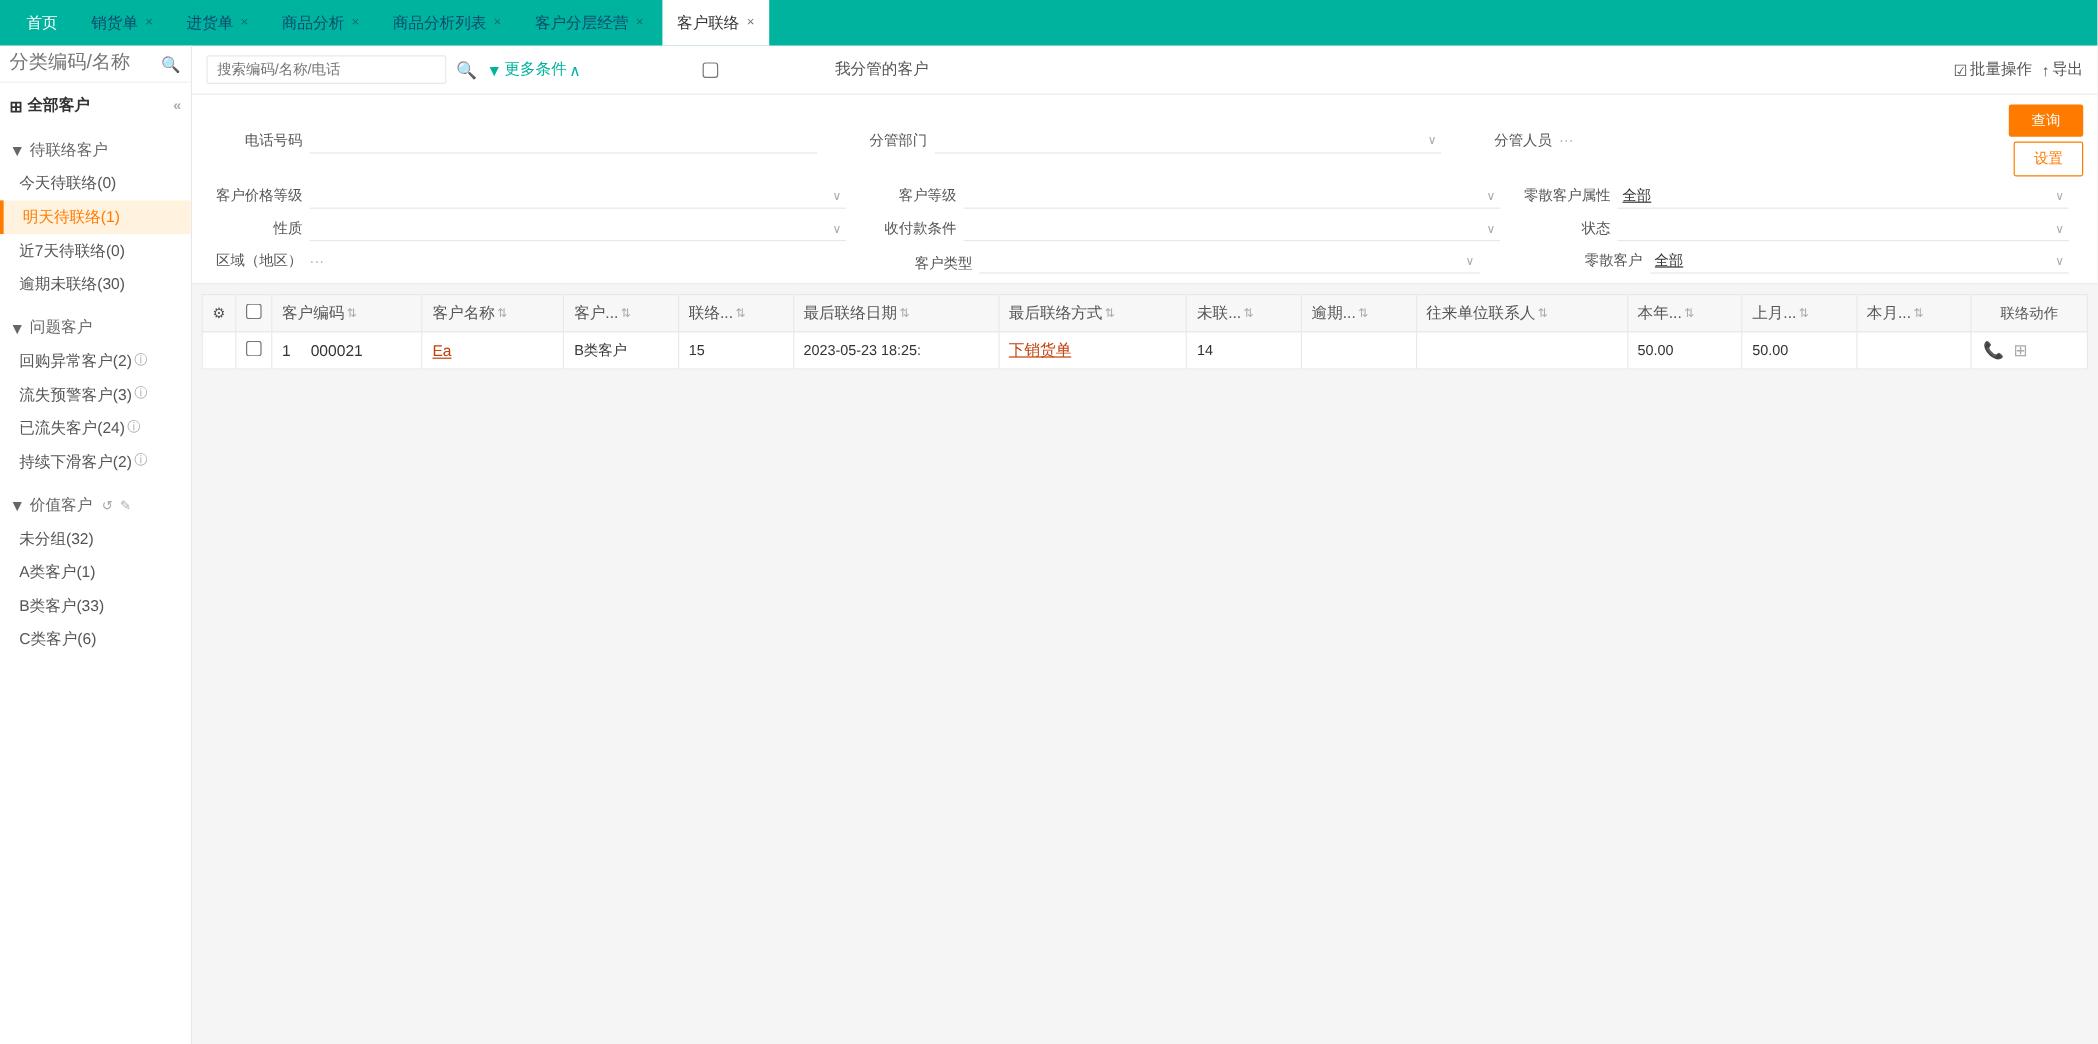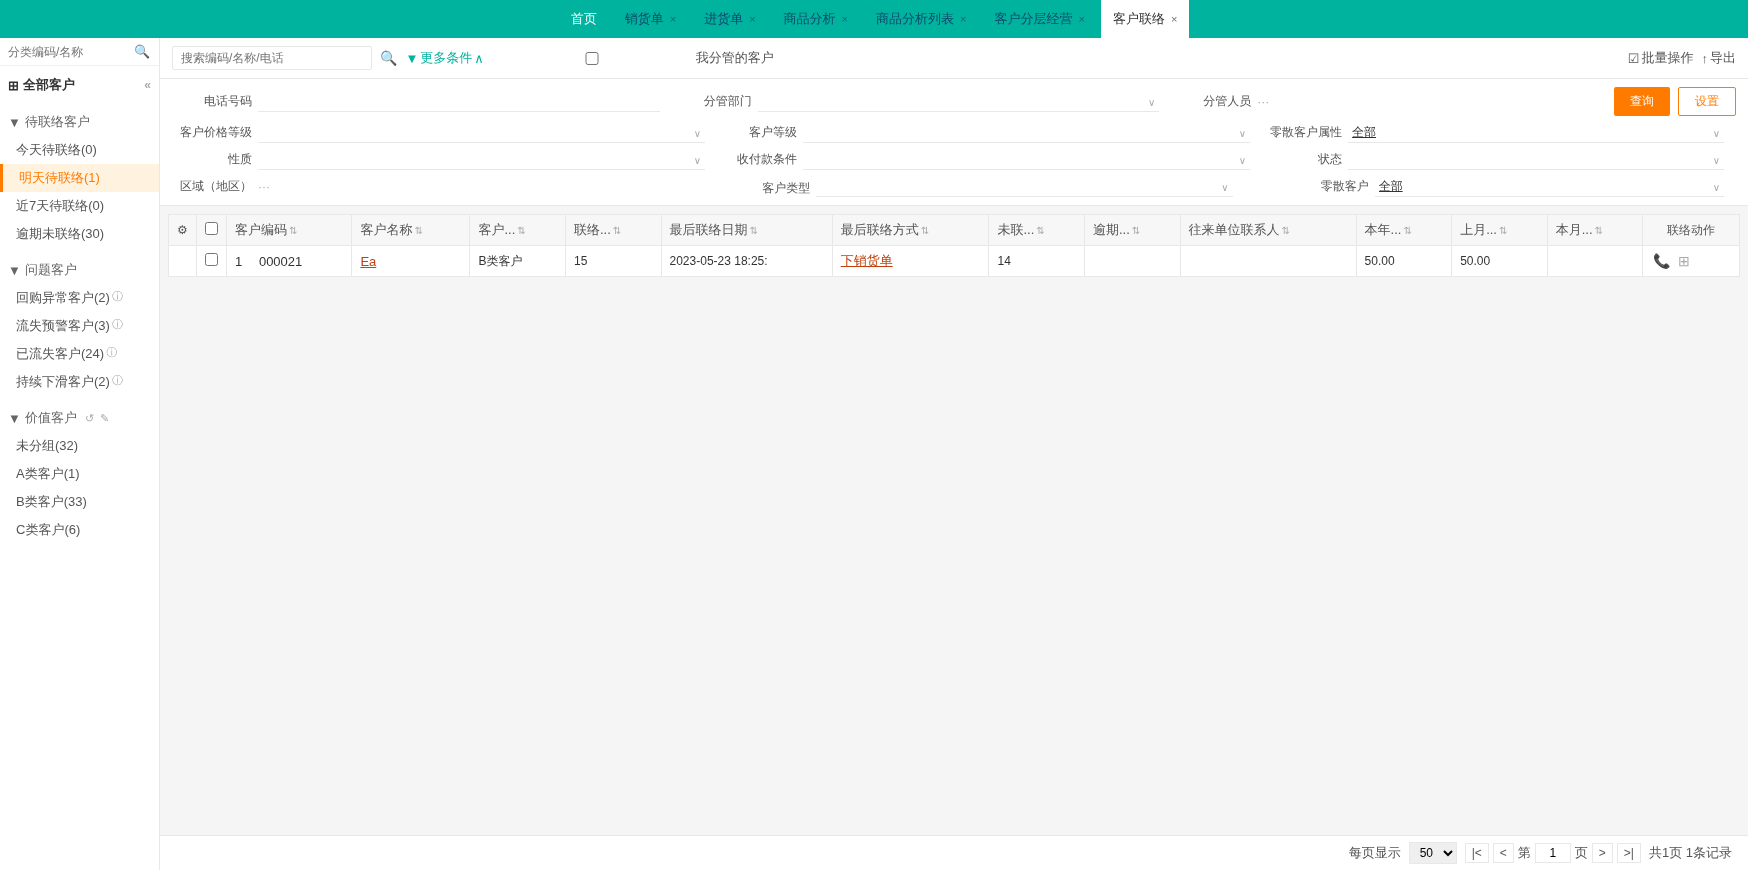--- a/index.html
+++ b/index.html
@@ -1,31 +1,31 @@
 <!DOCTYPE html>
 <html><head>
   <meta charset="utf-8">
   <style>
     * { box-sizing: border-box; margin: 0; padding: 0; font-family: 'Microsoft YaHei', SimSun, sans-serif; font-size: 13px; }
     body { background: #f5f5f5; overflow: hidden; }
 
     
-    .top-nav { background: #00b39e; height: 38px; display: flex; align-items: center; padding: 0 10px; gap: 4px; justify-content: center; }
+    .top-nav { background: #00b39e; height: 38px; display: flex; align-items: center; padding: 0 10px; gap: 4px; }
     .nav-item { color: #0c4a6e; padding: 0 12px; height: 38px; display: flex; align-items: center; cursor: pointer; font-size: 13px; white-space: nowrap; }
     .nav-item.active { background: #fff; color: #333; }
     .nav-item .close-x { margin-left: 6px; font-size: 11px; opacity: 0.7; }
     .nav-home { color: #fff; font-size: 13px; }
 
     
     .main-layout { display: flex; height: calc(100vh - 38px); overflow: hidden; }
 
     
     .sidebar { width: 160px; background: #fff; border-right: 1px solid #e8e8e8; overflow-y: auto; flex-shrink: 0; }
     .sidebar-search { padding: 6px 8px; display: flex; align-items: center; border-bottom: 1px solid #f0f0f0; }
-    .sidebar-search input { border: none; outline: none; font-size: 12px; width: 100%; color: #6d28d9; }
+    .sidebar-search input { border: none; outline: none; font-size: 16px; width: 100%; color: #6d28d9; }
     .sidebar-search-icon { color: #aaa; margin-left: 4px; cursor: pointer; }
     .sidebar-group { padding: 4px 0; }
     .sidebar-group-title { padding: 6px 8px; font-weight: bold; font-size: 12px; color: #333; display: flex; align-items: center; gap: 4px; }
     .sidebar-item { padding: 5px 8px 5px 16px; font-size: 12px; color: #555; cursor: pointer; display: flex; align-items: flex-start; gap: 2px; }
     .sidebar-item.active { background: #fff3e0; color: #ff7b00; border-left: 3px solid #ff7b00; }
     .sidebar-section-title { padding: 5px 8px; font-size: 12px; color: #666; display: flex; align-items: center; gap: 4px; }
     .collapse-btn { margin-left: auto; cursor: pointer; font-size: 12px; color: #aaa; }
 
     
     .content { flex: 1; display: flex; flex-direction: column; overflow: hidden; }
@@ -68,21 +68,21 @@
     
     .table-footer { background: #fff; border-top: 1px solid #e8e8e8; padding: 6px 16px; display: flex; align-items: center; justify-content: flex-end; gap: 8px; font-size: 12px; color: #555; }
     .page-size-select { border: 1px solid #e8e8e8; padding: 2px 6px; font-size: 12px; cursor: pointer; }
     .page-nav { display: flex; align-items: center; gap: 4px; }
     .page-btn { border: 1px solid #e8e8e8; background: #fff; padding: 2px 6px; cursor: pointer; font-size: 12px; color: #555; }
     .page-input { border: 1px solid #e8e8e8; width: 36px; text-align: center; padding: 2px 4px; font-size: 12px; }
 
     .checkbox-col { width: 28px; text-align: center; }
     .settings-col { width: 28px; text-align: center; }
 
-    .filter-actions { display: flex; flex-direction: row; gap: 4px; padding-left: 8px; }
+    .filter-actions { display: flex; flex-direction: column; gap: 4px; padding-left: 8px; }
   </style>
 </head>
 <body>
 
 <div class="top-nav">
   <div class="nav-item nav-home">首页</div>
   <div class="nav-item">
     <span>销货单</span>
     <span class="close-x">×</span>
   </div>
@@ -413,31 +413,15 @@
             <td></td>
             <td>
               <span class="action-icon">📞</span>
               <span class="action-icon">⊞</span>
             </td>
           </tr>
         </tbody>
       </table>
     </div>
 
-    <div class="table-footer">
-      <span>每页显示</span>
-      <select class="page-size-select">
-        <option>50</option>
-      </select>
-      <div class="page-nav">
-        <button class="page-btn">|&lt;</button>
-        <button class="page-btn">&lt;</button>
-        <span>第</span>
-        <input class="page-input" type="text" value="1" style="">
-        <span>页</span>
-        <button class="page-btn">&gt;</button>
-        <button class="page-btn">&gt;|</button>
-      </div>
-      <span>共1页 1条记录</span>
-    </div>
 
   </div>
 </div>
 
 </body></html>

